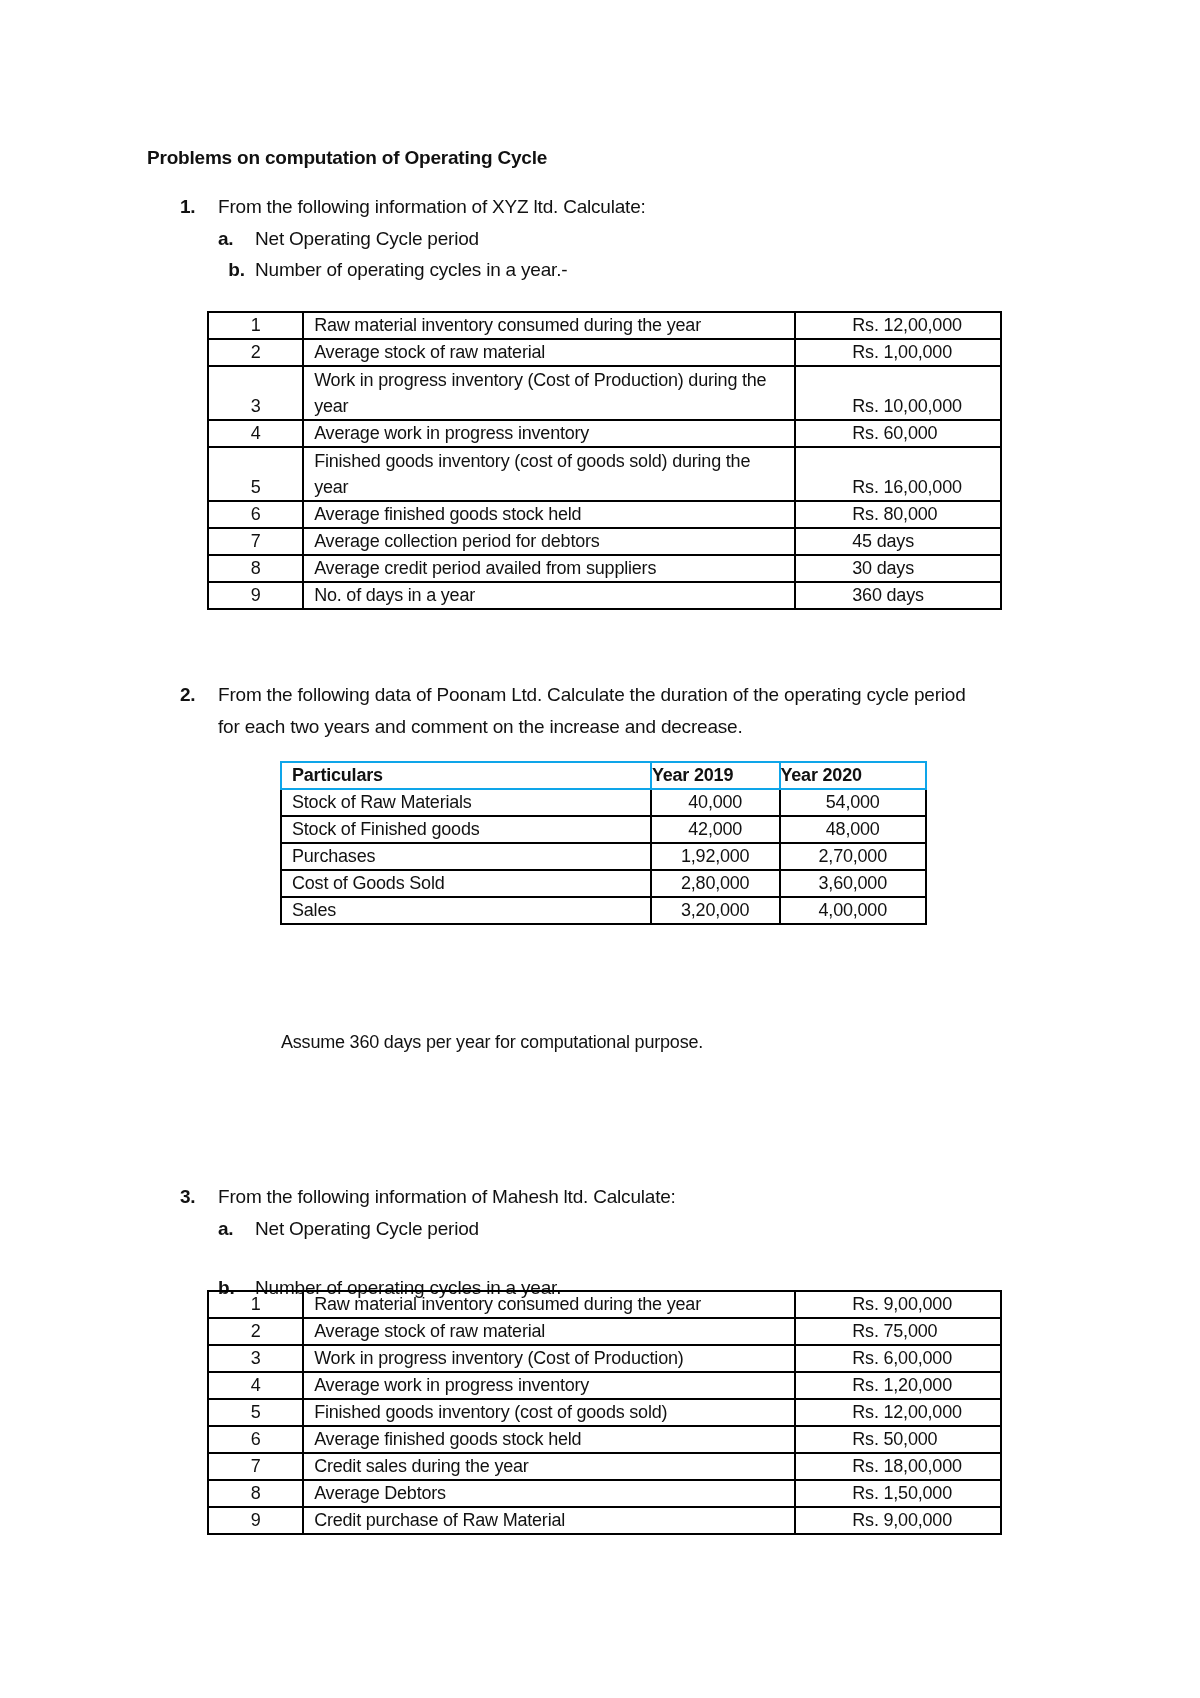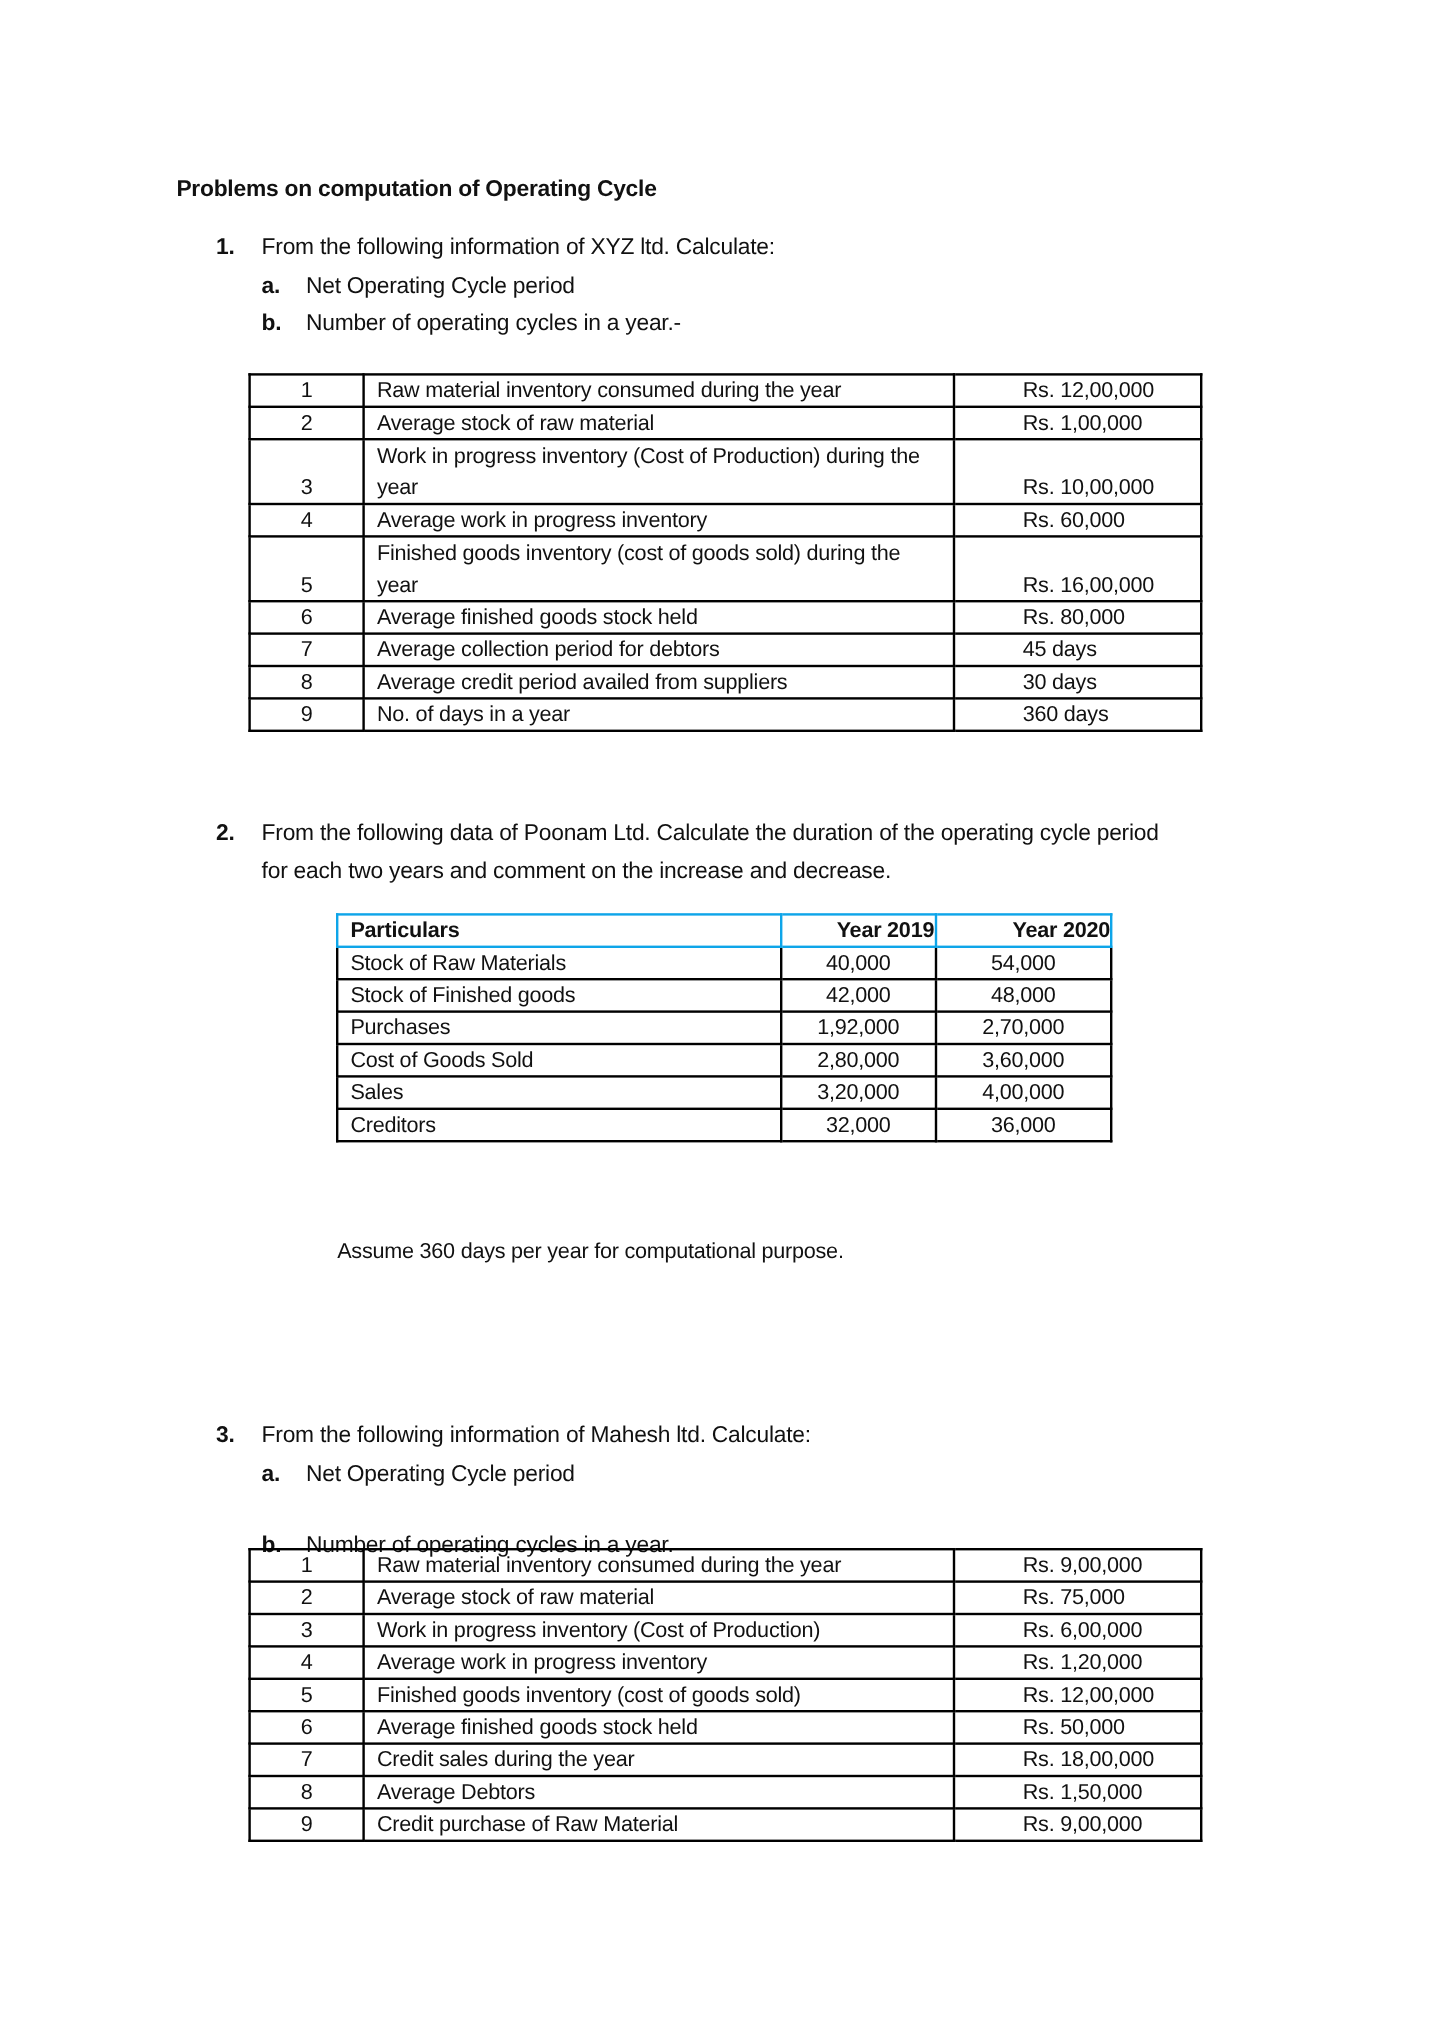--- a/index.html
+++ b/index.html
@@ -15,35 +15,35 @@
     table { border-collapse: collapse; position: absolute; font-size: 18px; letter-spacing: -0.2px; }
     td { border: 2px solid #000; padding: 0 10px; line-height: 25px; height: 25px; vertical-align: bottom; white-space: nowrap; }
     td.sn { text-align: center; padding: 0; }
     td.val { padding-left: 56px; }
     .t1 td, .t3 td { height: 25px; }
     .t1 tr.tall td { height: 52px; }
     .t1 tr.tall td.desc { white-space: normal; line-height: 26px; }
     .t2 td { height: 25px; }
     .t2 td.c { text-align: center; padding: 0; }
     .t2 th { border: 2px solid #0ea5e9; font-weight: bold; text-align: left; padding: 0 10px; height: 25px; line-height: 25px; }
-    .t2 th.yr { text-align: right; padding: 0; margin-top: 48px; }
+    .t2 th.yr { text-align: left; padding: 0; margin-top: 48px; }
     .note { font-size: 18px; letter-spacing: -0.2px; }
   </style>
 </head>
 <body>
 
 <div class="abs title">Problems on computation of Operating Cycle</div>
 
 <div class="abs line" style="left:180px; top:196px;">
   <span class="num" style="width:38px;">1.</span><span>From the following information of XYZ ltd. Calculate:</span>
 </div>
 <div class="abs line" style="left:218px; top:228px;">
   <span class="num" style="width:37px;">a.</span><span>Net Operating Cycle period</span>
 </div>
-<div class="abs line" style="left:218px; top:259px;">
+<div class="abs line" style="left:218px; top:259px;text-align:center;">
   <span class="num" style="width:37px;">b.</span><span>Number of operating cycles in a year.-</span>
 </div>
 
 <table class="t1" style="left:207px; top:311px; width:795px;">
   <colgroup>
       <col style="width:96px">
       <col style="width:493px">
       <col style="width:206px">
     </colgroup>
   <tbody>
@@ -134,25 +134,20 @@
     <tr>
       <td>Cost of Goods Sold</td>
       <td class="c">2,80,000</td>
       <td class="c">3,60,000</td>
     </tr>
     <tr>
       <td>Sales</td>
       <td class="c">3,20,000</td>
       <td class="c">4,00,000</td>
     </tr>
-    <tr>
-      <td>Creditors</td>
-      <td class="c">32,000</td>
-      <td class="c">36,000</td>
-    </tr>
   </tbody>
 </table>
 
 <div class="abs note" style="left:281px; top:1032px;">Assume 360 days per year for computational purpose.</div>
 
 <div class="abs line" style="left:180px; top:1186px;">
   <span class="num" style="width:38px;">3.</span><span>From the following information of Mahesh ltd. Calculate:</span>
 </div>
 <div class="abs line" style="left:218px; top:1218px;">
   <span class="num" style="width:37px;">a.</span><span>Net Operating Cycle period</span>

